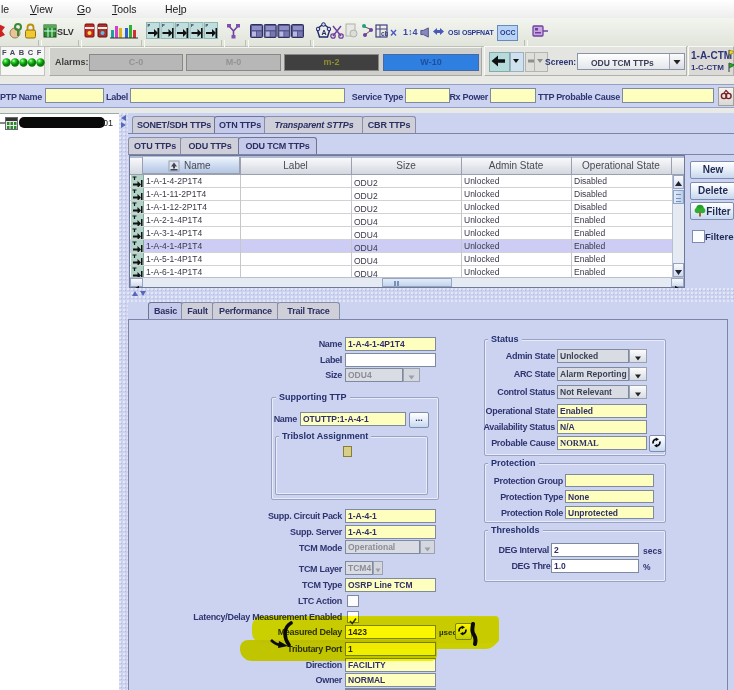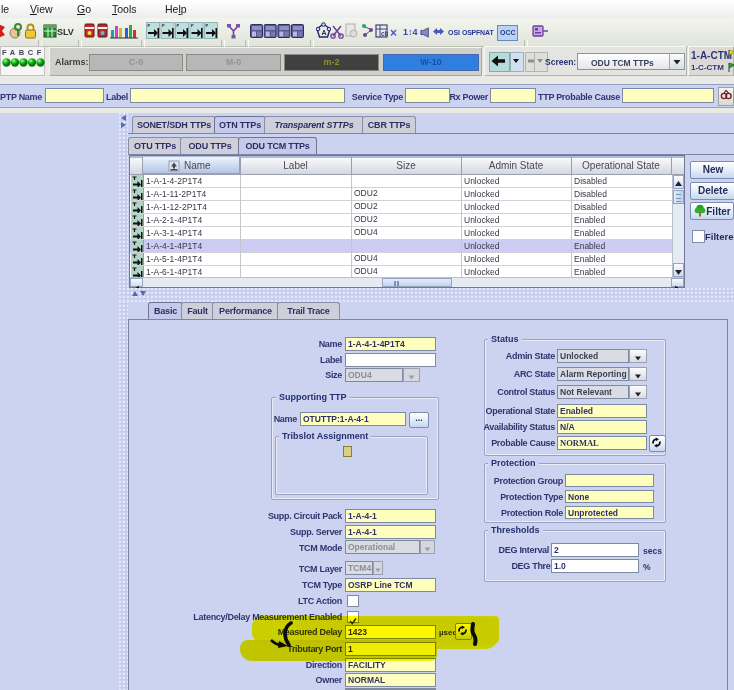--- a/index.html
+++ b/index.html
@@ -266,20 +266,35 @@
   <svg width="14" height="17" viewBox="0 0 14 17">
         <circle cx="5" cy="8" r="2.6" fill="none" stroke="#7a2020" stroke-width="1.4"></circle>
         <circle cx="9.5" cy="8" r="2.6" fill="none" stroke="#7a2020" stroke-width="1.4"></circle>
         <path d="M5 5 L7 2.5 L9.5 5" fill="none" stroke="#7a2020" stroke-width="1.2"></path>
       </svg>
 </div>
 
 
 <div id="main" class="abs" style="left:0;top:113px;width:734px;height:577px;background:#ccd3f0;"></div>
 
+<div class="abs" style="left:0;top:113px;width:119px;height:577px;background:#ffffff;border-top:1px solid #9aa;box-sizing:border-box;">
+  <div style="position:absolute;left:0px;top:8px;width:5px;height:1.5px;background:#888;"></div>
+  <svg style="position:absolute;left:5px;top:3px;" width="13" height="13" viewBox="0 0 13 13">
+        <rect x="0.5" y="0.5" width="12" height="12" fill="#e8e8e8" stroke="#667"></rect>
+        <rect x="1" y="1" width="11" height="3" fill="#333"></rect>
+        <rect x="2" y="5" width="2.5" height="3" fill="#2a8a2a"></rect>
+        <rect x="5.5" y="5" width="2.5" height="3" fill="#2a8a2a"></rect>
+        <rect x="9" y="5" width="2.5" height="3" fill="#2a8a2a"></rect>
+        <rect x="2" y="9" width="2.5" height="3" fill="#2a8a2a"></rect>
+        <rect x="5.5" y="9" width="2.5" height="3" fill="#2a8a2a"></rect>
+        <rect x="9" y="9" width="2.5" height="3" fill="#2a8a2a"></rect>
+      </svg>
+  <div style="position:absolute;left:19px;top:3px;width:86px;height:11px;background:#0a0a0a;border-radius:5px;"></div>
+  <div style="position:absolute;left:103px;top:4px;font-size:9px;color:#222;">01</div>
+</div>
 
 <div class="abs" style="left:119px;top:113px;width:9px;height:577px;background:#ccd3f0;
   background-image:radial-gradient(circle at 1px 1px, rgba(255,255,255,.45) 0 .8px, transparent 1px),radial-gradient(circle at 2.5px 2.5px, rgba(105,115,155,.25) 0 .8px, transparent 1px);background-size:4px 4px;"></div>
 <svg class="abs" style="left:119px;top:114px;" width="9" height="14" viewBox="0 0 9 14">
       <path d="M7 1 L2 4 L7 7 Z" fill="#5868b8"></path>
       <path d="M2 8 L7 11 L2 14 Z" fill="#5868b8"></path>
     </svg>
 
 <div class="abs" style="left:128px;top:113px;width:606px;height:175px;background:#ccd3f0;"></div>
 
@@ -315,21 +330,21 @@
 <div class="abs" style="left:461px;top:157px;width:1px;height:17px;background:#9aa0b0;"></div>
 <div class="abs" style="left:571px;top:157px;width:1px;height:17px;background:#9aa0b0;"></div>
 <div class="abs" style="left:671px;top:157px;width:1px;height:17px;background:#9aa0b0;"></div>
 
 <div id="rows" class="abs" style="left:130px;top:175px;width:542px;height:102px;overflow:hidden;background:#fff;"></div>
 <style>
  .trow{position:absolute;left:130px;width:542px;height:13px;}
  .trow .ic{position:absolute;left:1px;top:0;width:12px;height:12.5px;background:#b2d4c8;border-right:1px solid #8aa89e;}
  .trow .sepln{position:absolute;left:0;bottom:0;width:542px;height:1px;background:#d2d2d6;}
  .c1{position:absolute;left:16px;top:1px;font-size:8.5px;color:#383848;white-space:nowrap;}
- .c3{position:absolute;left:224px;top:13px;font-size:8.5px;color:#383848;}
+ .c3{position:absolute;left:224px;top:3px;font-size:8.5px;color:#383848;}
  .c4{position:absolute;left:334px;top:1px;font-size:8.5px;color:#383848;}
  .c5{position:absolute;left:444px;top:1px;font-size:8.5px;color:#383848;}
 </style>
 <svg width="0" height="0">
       <defs>
         <g id="rowic">
           <path d="M1.5 1 h4 M3.5 1 v3" stroke="#111" stroke-width="1.2" fill="none"></path>
           <path d="M2 7.5 h4.5 v-2.5 l3.5 3.5 -3.5 3.5 v-2.5 h-4.5 z" fill="#111"></path>
           <rect x="10" y="4" width="1.5" height="8" fill="#111"></rect>
         </g>

